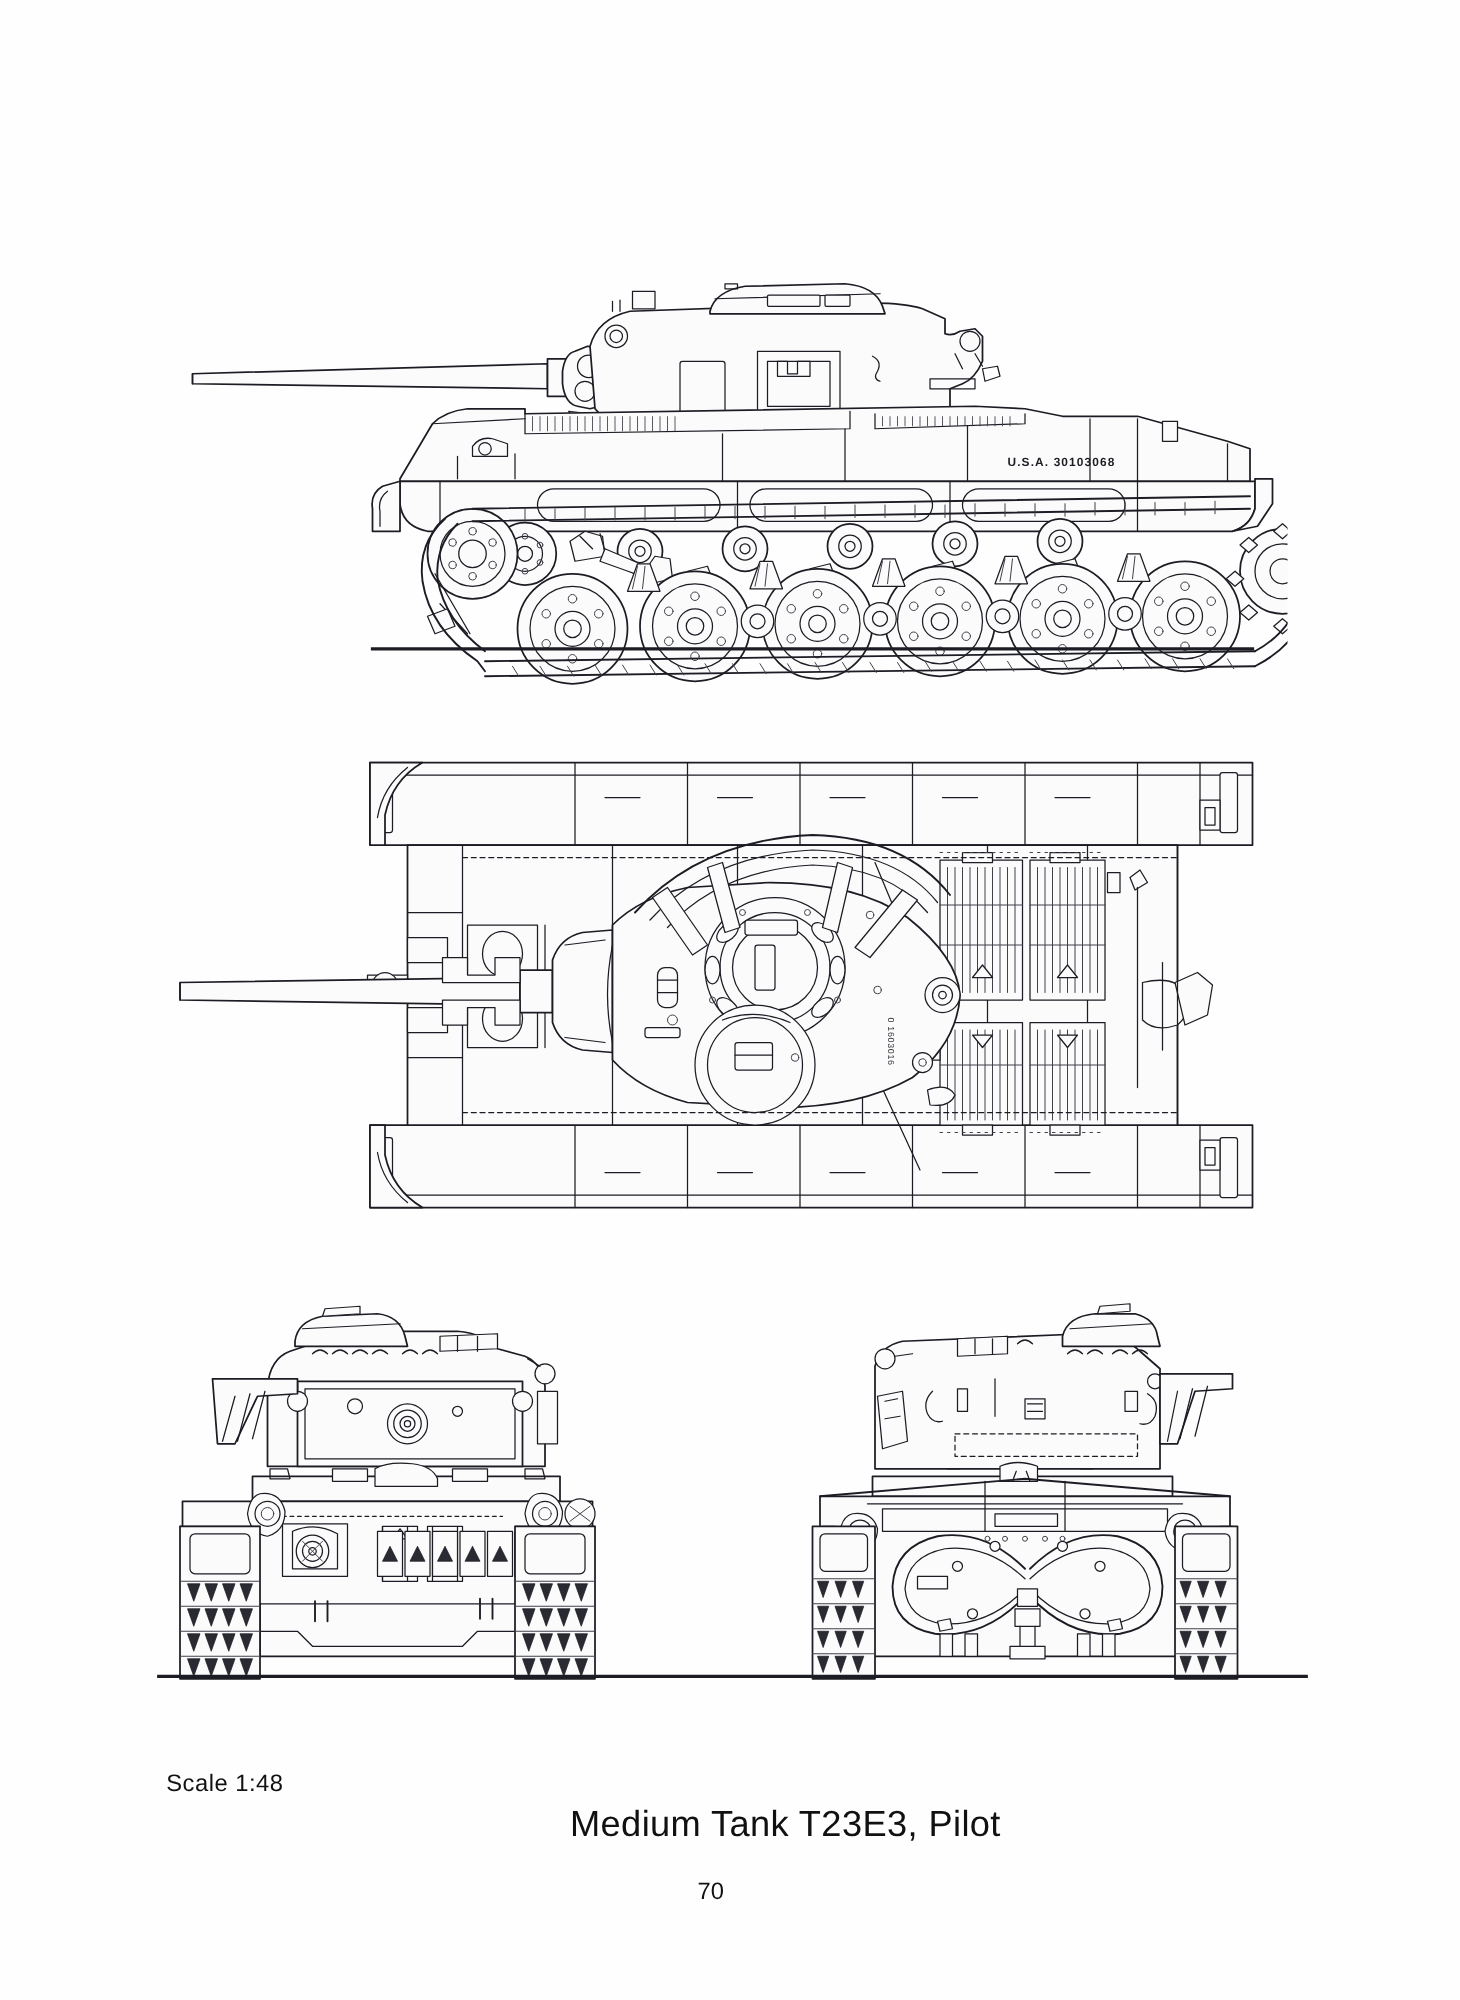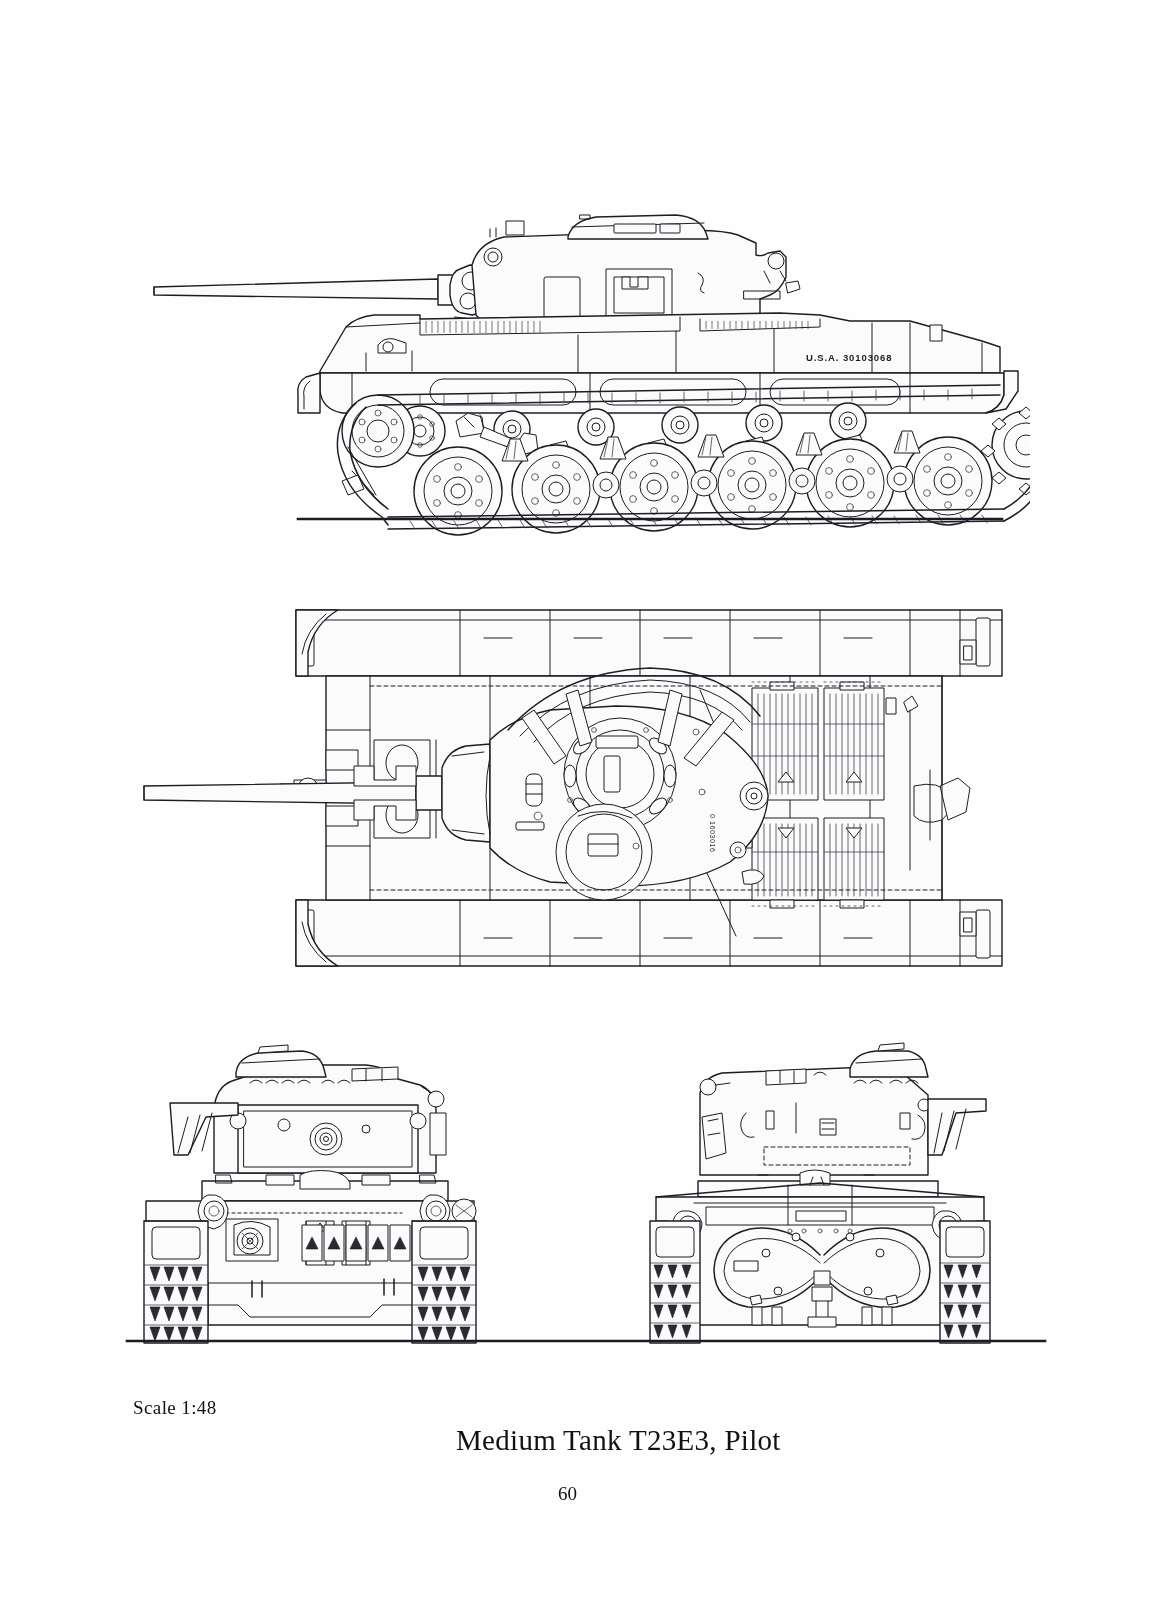--- a/index.html
+++ b/index.html
@@ -17,22 +17,23 @@
     height: 1600px;
     background: #fefefe;
     overflow: hidden;
   }
   .plate {
     position: absolute;
   }
   .caption {
     position: absolute;
     color: #111111;
-    font-family: Liberation Serif, serif;
+    font-family: Liberation Sans, sans-serif;
     white-space: nowrap;
+    margin-top: 20px;
   }
   #scale-note {
     left: 133px;
     top: 1397px;
     font-size: 19px;
     letter-spacing: 0.4px;
   }
   #plate-title {
     left: 456px;
     top: 1424px;
@@ -64,21 +65,21 @@
     font-size: 7px;
     fill: #33333c;
     letter-spacing: 0.6px;
   }
 </style>
 </head>
 <body>
 
 <div id="page">
 
-  <div class="plate" style="left:120px; top:195px; width:910px; height:345px;">
+  <div class="plate" style="left:120px; top:207px; width:910px; height:345px;">
     <svg width="910" height="345" viewBox="0 0 910 345">
 
       <g>
         <path class="fillw" d="M34 92 L318 84 L318 104 L34 100 Z"></path>
         <path class="ln-t" d="M34 92 L34 100"></path>
         <path class="fillw" d="M318 80 L340 80 L340 110 L318 110 Z"></path>
       </g>
 
       <g>
         <path class="fillw" d="M340 74 Q332 76 330 90 L330 100 Q332 116 342 118
@@ -877,15 +878,15 @@
   <div class="plate" style="left:124px; top:1336px; width:924px; height:10px;">
     <svg width="924" height="10" viewBox="0 0 924 10">
       <path class="grnd" d="M3 5 L921 5"></path>
     </svg>
   </div>
 
   <div class="caption" id="scale-note">Scale  1:48</div>
 
   <div class="caption" id="plate-title">Medium Tank T23E3, Pilot</div>
 
-  <div class="caption" id="page-number">60</div>
+  <div class="caption" id="page-number">70</div>
 
 </div>
 
 </body></html>

